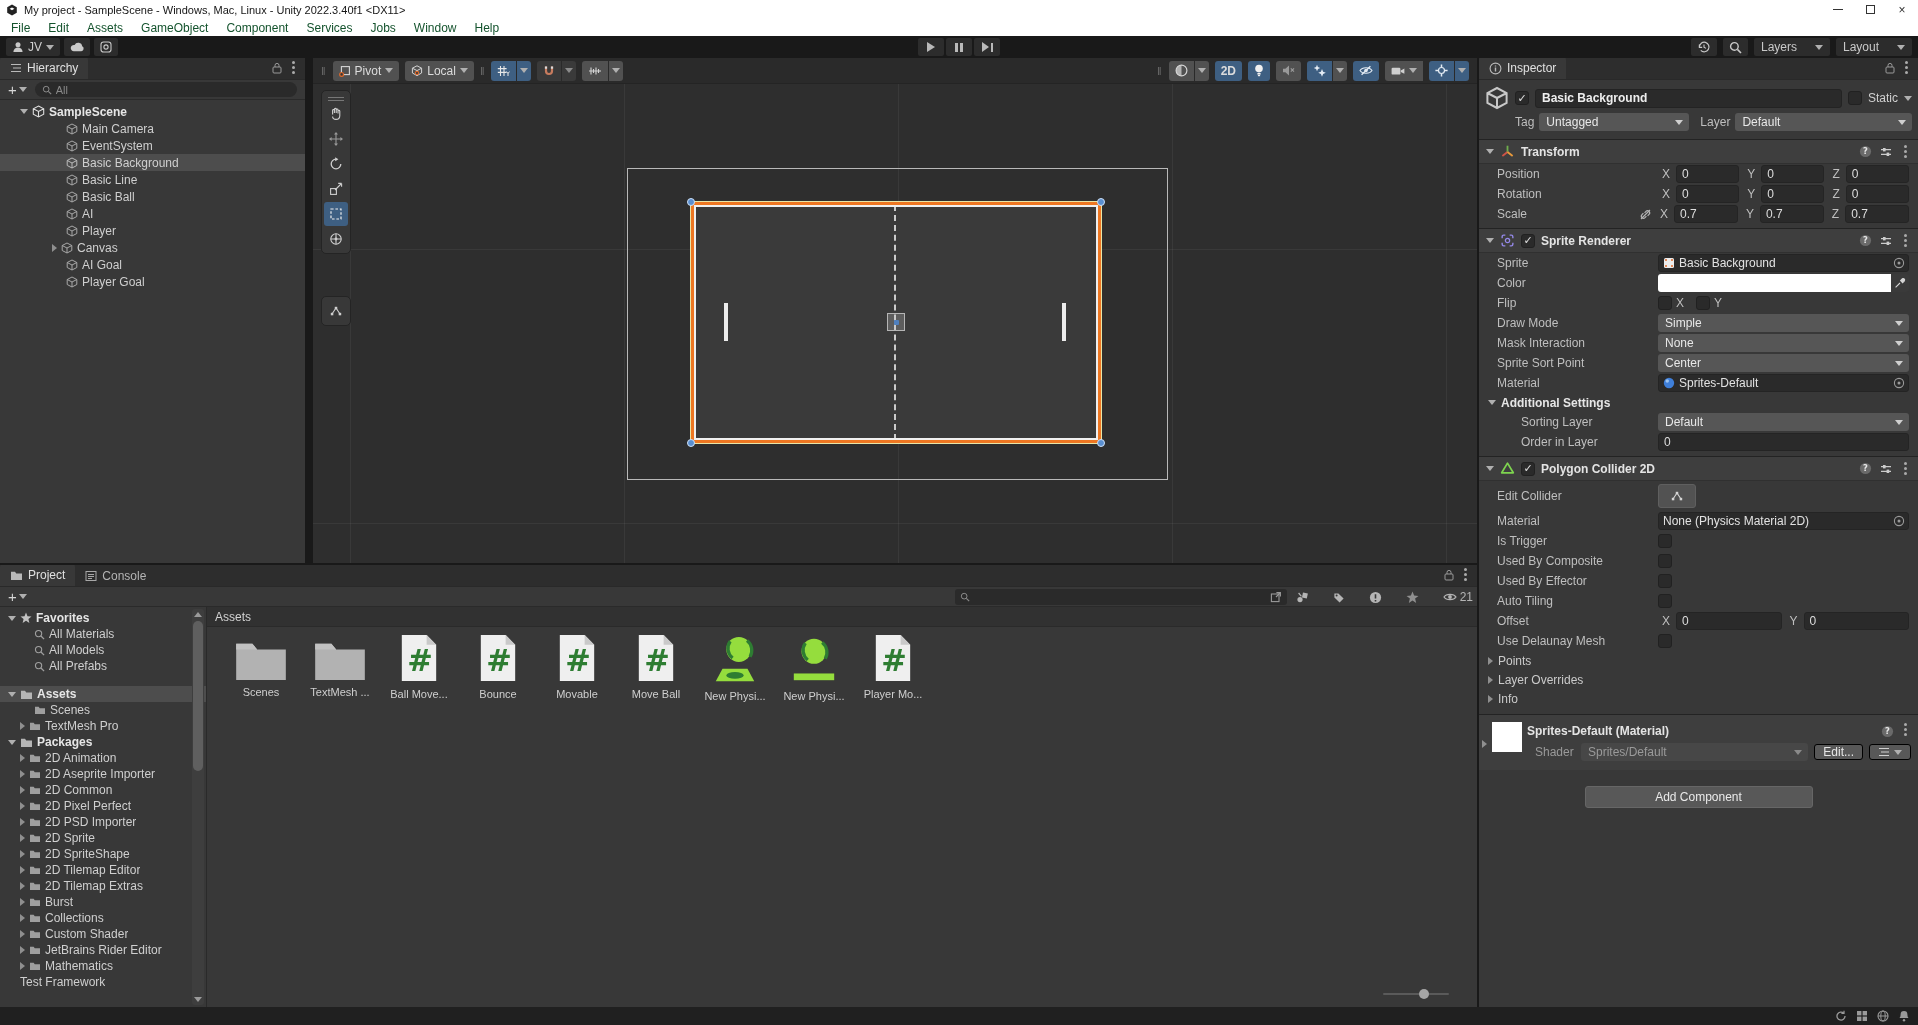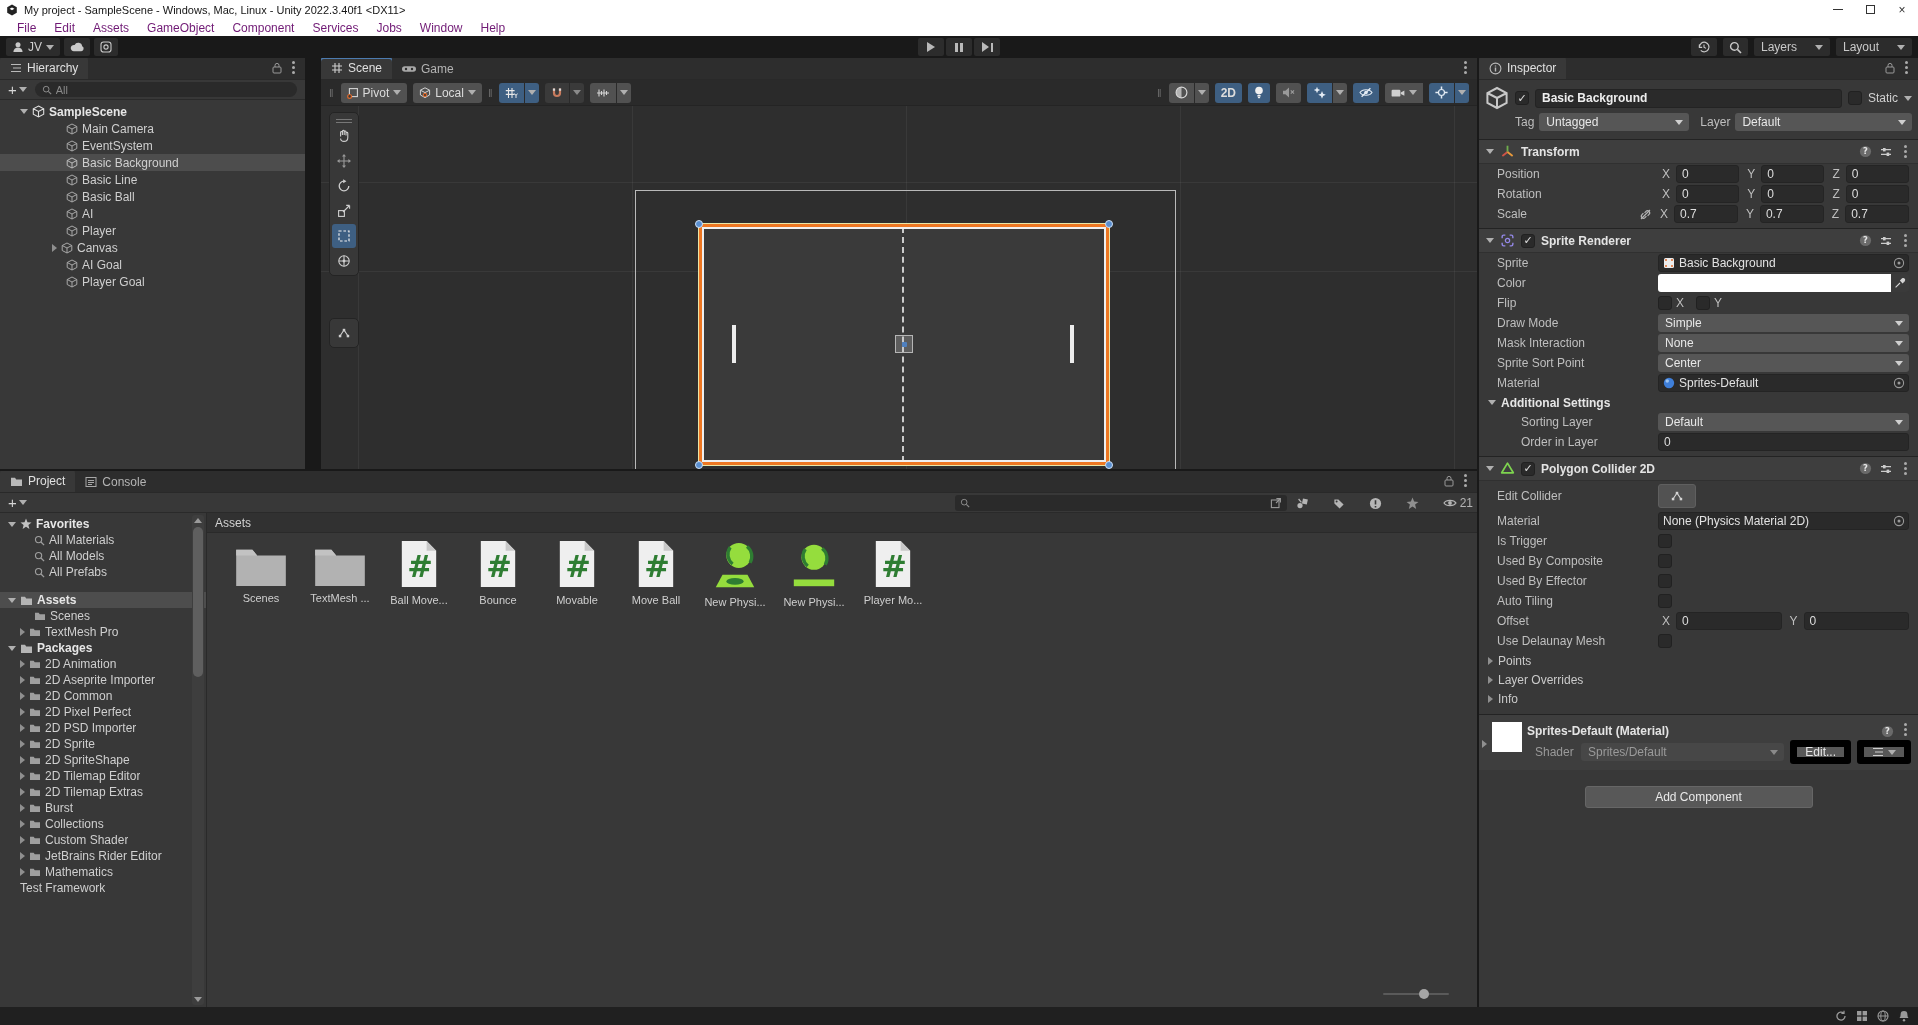--- a/index.html
+++ b/index.html
@@ -5,41 +5,41 @@
 *{box-sizing:border-box;margin:0;padding:0}
 html,body{width:1918px;height:1025px;overflow:hidden;background:#101010}
 .window{position:relative;width:1918px;height:1025px;background:#191919;font-family:"Liberation Sans",sans-serif;font-size:12px;color:#c8c8c8;overflow:hidden}
 
 .titlebar{height:19px;background:#fff;color:#111;display:flex;align-items:center;gap:6px;padding-left:6px}
 .titlebar .ttl{font-size:11px;color:#151515}
 .win-controls{margin-left:auto;display:flex;height:100%}
 .win-btn{width:32px;display:flex;align-items:center;justify-content:center;color:#333;font-size:12px}
 .wb-min i{display:block;width:10px;height:1px;background:#333}
 .wb-max i{display:block;width:9px;height:9px;border:1px solid #333}
-.menubar{height:17px;background:#fff;color:#701a75;display:flex;align-items:center;padding-left:8px}
+.menubar{height:17px;background:#fff;color:#14532d;display:flex;align-items:center;padding-left:2px}
 .menu-item{padding:0 9px;font-size:12px}
 .toolbar{height:22px;background:#191919;display:flex;align-items:center;padding:0 6px;position:relative}
 .tb-btn{height:18px;background:#2c2c2c;border-radius:2px;display:flex;align-items:center;justify-content:center;gap:4px;color:#cfcfcf;padding:0 6px;margin-right:4px}
 .tb-center{position:absolute;left:50%;transform:translateX(-50%);display:flex;gap:2px}
 .tb-play{width:26px;height:18px;background:#2c2c2c;border-radius:2px;display:flex;align-items:center;justify-content:center;gap:2px}
 .tri-play{width:0;height:0;border-left:8px solid #b9b9b9;border-top:5px solid transparent;border-bottom:5px solid transparent}
 .bar{width:3px;height:9px;background:#b9b9b9}
 .tb-right{margin-left:auto;display:flex;gap:6px;align-items:center}
 .tb-dd{height:18px;width:76px;background:#2c2c2c;border-radius:2px;display:flex;align-items:center;justify-content:space-between;padding:0 7px;color:#c9c9c9}
 
 .cd{width:0;height:0;border-left:4px solid transparent;border-right:4px solid transparent;border-top:5px solid #b0b0b0}
 .cr{width:0;height:0;border-top:4px solid transparent;border-bottom:4px solid transparent;border-left:5px solid #8f8f8f}
 .kebab{display:flex;flex-direction:column;gap:2px;padding:2px 4px}
 .kebab i{width:3px;height:3px;border-radius:50%;background:#ababab}
 .icon{display:inline-flex;flex:none;align-items:center;justify-content:center}
 svg{display:block}
 
 .main{position:absolute;top:58px;left:0;right:0;bottom:18px;display:flex;gap:2px}
 .left-stack{width:1477px;display:flex;flex-direction:column;gap:2px;flex:none}
-.top-row{height:411px;display:flex;gap:16px;flex:none}
+.top-row{height:505px;display:flex;gap:8px;flex:none}
 .panel{background:#383838;display:flex;flex-direction:column;min-width:0;min-height:0;overflow:hidden}
 .hierarchy{width:305px;flex:none}
 .scene-panel{flex:1}
 .project-panel{flex:1}
 .inspector{flex:1}
 .tabbar{height:22px;background:#2d2d2d;display:flex;align-items:flex-end;flex:none;border-bottom:1px solid #292929}
 .tab{display:flex;align-items:center;gap:5px;padding:0 10px;height:20px;color:#b4b4b4}
 .tab.active{height:22px;background:#383838;color:#e0e0e0;border-radius:3px 3px 0 0}
 .tab.scene-active{box-shadow:inset 0 2px 0 #4c7baf}
 .tabbar-icons{margin-left:auto;display:flex;align-items:center;gap:6px;padding:0 6px 3px 0;color:#ababab}
@@ -131,21 +131,21 @@
 .frow{display:flex;align-items:center;height:19px;padding-left:9px;gap:5px;color:#cacaca}
 .editc-row{height:30px}
 .edit-btn{width:38px;height:24px;background:#525252;border:1px solid #5f5f5f;border-radius:3px;display:flex;align-items:center;justify-content:center}
 .mat-box{border-top:1px solid #232323;background:#3e3e3e;margin-top:6px;padding:5px 7px 7px 3px;display:flex;gap:5px}
 .mat-swatch{width:30px;height:30px;background:#fff;flex:none;margin-top:2px}
 .mat-col{flex:1;min-width:0}
 .mat-title-row{display:flex;align-items:flex-end;height:18px;gap:6px}
 .mat-title{font-weight:bold;color:#e4e4e4;flex:1}
 .mat-shader-row{display:flex;align-items:center;gap:6px;height:22px;margin-top:3px}
 .shader-lbl{color:#9a9a9a;width:48px;flex:none;padding-left:8px}
-.mini-btn{height:24px;background:#585858;border:7px solid #000000;border-radius:3px;display:flex;align-items:center;justify-content:center;color:#e6e6e6;padding:0 8px;gap:4px}
+.mini-btn{height:16px;background:#585858;border:1px solid #000000;border-radius:3px;display:flex;align-items:center;justify-content:center;color:#e6e6e6;padding:0 8px;gap:4px}
 .addc-wrap{display:flex;justify-content:center;padding:16px 0}
 .addc{width:228px;height:22px;background:#585858;border:1px solid #666;border-radius:3px;display:flex;align-items:center;justify-content:center;color:#eaeaea}
 
 .statusbar{position:absolute;left:0;right:0;bottom:0;height:18px;background:#202020;display:flex;align-items:center;justify-content:flex-end;gap:9px;padding-right:8px;color:#9a9a9a}
 .defs{position:absolute;width:0;height:0;overflow:hidden}
 </style>
 </head>
 <body>
 
 <svg class="defs" aria-hidden="true">
@@ -629,45 +629,20 @@
                   <svg width="12" height="12">
                     <use href="#s-cube"></use>
                   </svg>
                 </span>
                 <span class="tlabel">Player Goal</span>
               </div>
           </div>
         </div>
 
         <div class="panel scene-panel">
-          <div class="tabbar">
-            <div class="tab active scene-active">
-              <span class="icon" style="color:#cfcfcf">
-                  <svg width="12" height="12">
-                    <use href="#s-grid"></use>
-                  </svg>
-                </span>
-              <span>Scene</span>
-            </div>
-            <div class="tab">
-              <span class="icon" style="color:#a8a8a8">
-                  <svg width="14" height="10">
-                    <use href="#s-pad"></use>
-                  </svg>
-                </span>
-              <span>Game</span>
-            </div>
-            <div class="tabbar-icons">
-                <span class="kebab">
-                  <i></i>
-                  <i></i>
-                  <i></i>
-                </span>
-              </div>
-          </div>
           <div class="scene-strip">
             <span class="grip">‖</span>
             <div class="sbtn">
               <span class="icon" style="color:#d5d5d5">
                   <svg width="12" height="12">
                     <use href="#s-pivot"></use>
                   </svg>
                 </span>
               <span>Pivot</span>
                 <span class="cd"></span>

